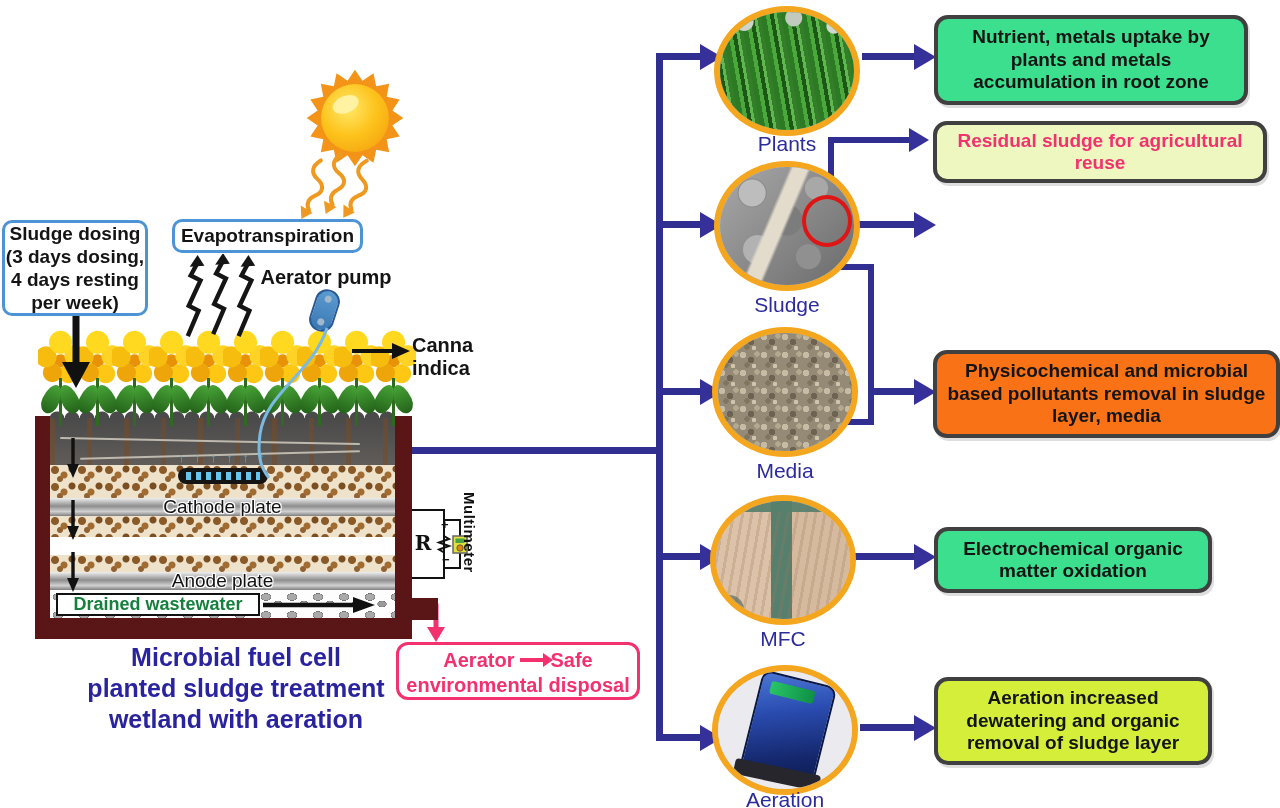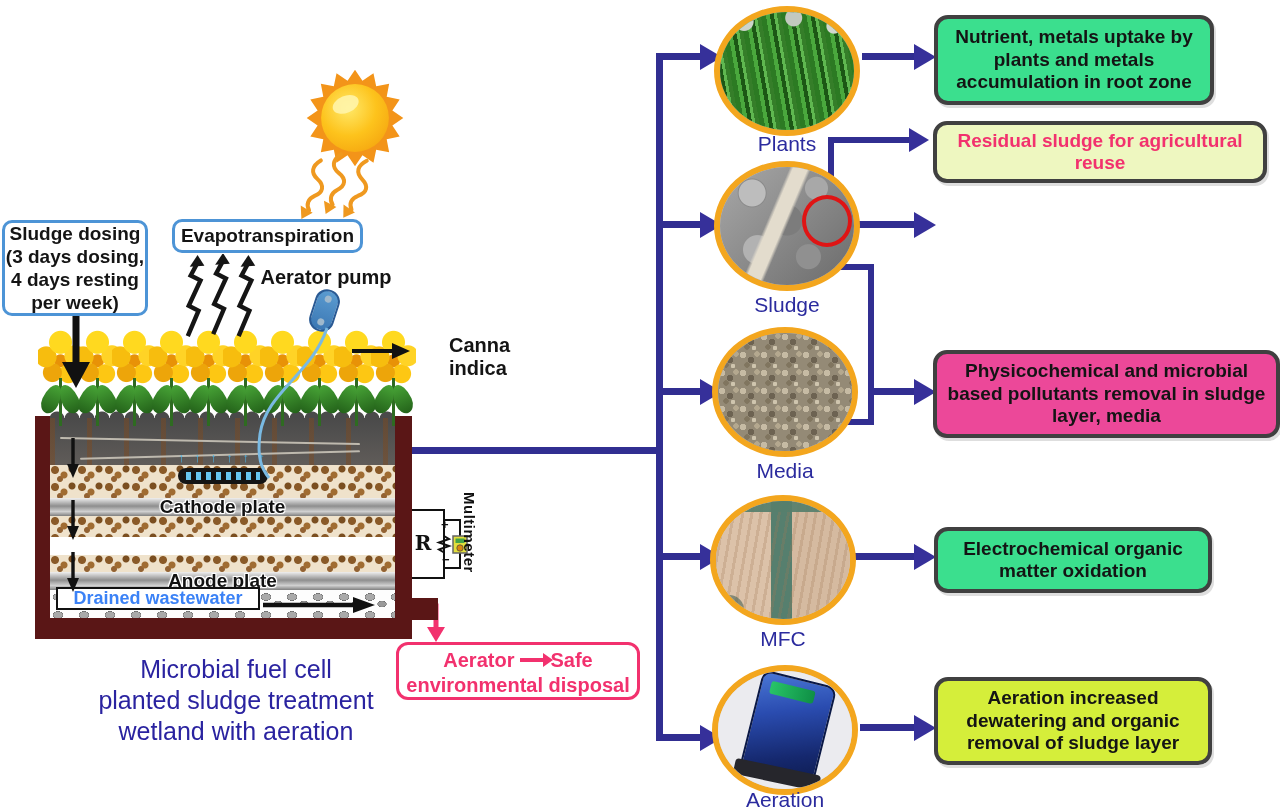--- a/index.html
+++ b/index.html
@@ -46,35 +46,35 @@
   .pump-photo{position:absolute;left:24%;top:5%;width:54%;height:84%;transform:rotate(14deg);border-radius:10px;
      background:linear-gradient(160deg,#4a77d6 0%,#2a4cb0 35%,#15286e 75%,#0d1b4e 100%);border:2px solid #0a1846;}
   .pump-photo::before{content:"";position:absolute;left:12%;top:7%;width:62%;height:13%;background:linear-gradient(90deg,#28c468,#0f8f45);border-radius:3px;}
   .pump-photo::after{content:"";position:absolute;left:-10%;bottom:-6%;width:120%;height:16%;background:#26262c;border-radius:4px;transform:rotate(-2deg);}
   .clabel{position:absolute;text-align:center;font-weight:normal;font-size:21px;color:#2b2b9e;z-index:2;}
 
   
   .ibox{position:absolute;border:4px solid #404040;border-radius:14px;display:flex;align-items:center;justify-content:center;
         text-align:center;font-weight:bold;font-size:19px;line-height:1.18;color:#141414;padding:4px 10px;box-sizing:border-box;z-index:2;
         box-shadow:2px 3px 0 rgba(70,70,70,0.18);}
-  .box1{left:934px;top:15px;width:280px;height:90px;background:#3bdf8e;}
+  .box1{left:934px;top:15px;width:314px;height:90px;background:#3bdf8e;}
   .box2{left:933px;top:121px;width:334px;height:62px;background:#eef7c0;color:#f2316e;}
   .box3{left:933px;top:211px;width:280px;height:58px;background:#57e42c;}
-  .box4{left:933px;top:350px;width:347px;height:88px;background:#ec4899;}
+  .box4{left:933px;top:350px;width:347px;height:88px;background:#f97316;}
   .box5{left:934px;top:527px;width:278px;height:66px;background:#3bdf8e;}
   .box6{left:934px;top:677px;width:278px;height:88px;background:#d5ee3a;}
 
   
   .outline-box{position:absolute;border:3px solid #4d94d6;border-radius:10px;background:#fff;font-weight:bold;color:#141414;
      display:flex;align-items:center;justify-content:center;text-align:center;box-sizing:border-box;z-index:4;}
   #sludge-dosing{left:2px;top:220px;width:146px;height:96px;font-size:19px;line-height:23px;}
   #evapo-box{left:172px;top:219px;width:191px;height:34px;font-size:19px;}
   .pre{white-space:pre-line;}
   #aerator-label{position:absolute;left:254px;top:266px;width:144px;font-size:20px;font-weight:bold;color:#141414;text-align:center;z-index:4;}
-  #canna-label{position:absolute;left:412px;top:334px;width:76px;font-size:20px;line-height:23px;font-weight:bold;color:#141414;z-index:5;margin-left:37px;}
+  #canna-label{position:absolute;left:412px;top:334px;width:76px;font-size:20px;line-height:23px;font-weight:bold;color:#141414;z-index:5;}
   #pump-icon{position:absolute;left:312px;top:289px;width:25px;height:43px;transform:rotate(18deg);border-radius:12px;
      background:linear-gradient(#5a9bd0,#3c78b4);border:2px solid #2a5a94;z-index:4;box-sizing:border-box;}
   #pump-icon::before,#pump-icon::after{content:"";position:absolute;left:50%;width:7px;height:7px;margin-left:-3.5px;border-radius:50%;background:#9fb8cc;}
   #pump-icon::before{top:4px;} #pump-icon::after{bottom:4px;}
 
   
   #flowers{position:absolute;left:42px;top:330px;width:372px;height:96px;display:flex;z-index:3;}
   .flower{position:relative;width:37px;height:96px;flex:0 0 auto;}
   .blossom{position:absolute;left:-4px;top:0;width:45px;height:56px;background:
      radial-gradient(circle at 50% 22%, #ffd91f 0 11px, transparent 12px),
@@ -98,54 +98,54 @@
   #soil-bumps{position:absolute;left:15px;top:-5px;width:345px;height:8px;
      background:radial-gradient(circle at 7px 8px,#4a4a4a 0 7px,transparent 8px);background-size:15px 8px;background-repeat:repeat-x;}
   .crack{position:absolute;height:2px;background:#beb9ae;border-radius:2px;}
   .gravel{background-color:#efe2cb;background-image:
      radial-gradient(circle at 5px 5px, #8a5a28 0 3.5px, transparent 4.5px),
      radial-gradient(circle at 14px 10px, #a06c32 0 3px, transparent 4px),
      radial-gradient(circle at 22px 4px, #7a4e20 0 3px, transparent 4px),
      radial-gradient(circle at 10px 14px, #936233 0 2.5px, transparent 3.5px);
      background-size:27px 17px;}
   #gravel1{top:49px;height:33px;} #gravel2{top:100px;height:21px;} #gravel3{top:139px;height:17px;}
-  .plate{display:flex;align-items:center;justify-content:center;font-weight:bold;font-size:19px;color:#111;
+  .plate{display:flex;align-items:center;justify-content:center;font-weight:normal;font-size:19px;color:#111;
      background:linear-gradient(180deg,#efefef 0%,#8e8e8e 45%,#d0d0d0 75%,#7f7f7f 100%);
      text-shadow:-1px -1px 0 #fff,1px -1px 0 #fff,-1px 1px 0 #fff,1px 1px 0 #fff,0 0 3px #fff;text-align:right;}
   #cathode{top:82px;height:18px;} #anode{top:156px;height:18px;}
   #foam{top:121px;height:18px;background:#161616;color:#fff;display:flex;align-items:center;justify-content:center;
      font-weight:bold;font-size:19px;}
   #drainage{top:174px;height:28px;background-color:#fdfdfd;background-image:
      radial-gradient(ellipse 7px 5px at 8px 7px, #a9a9a9 0 60%, #636363 75%, transparent 78%),
      radial-gradient(ellipse 6px 4px at 20px 14px, #9a9a9a 0 60%, #6a6a6a 75%, transparent 78%);
      background-size:26px 18px;}
-  #drained-label{position:absolute;left:21px;top:171px;width:204px;height:23px;background:#fff;border:2px solid #111;
-     display:flex;align-items:center;justify-content:center;font-size:18px;font-weight:bold;color:#3b82f6;box-sizing:border-box;}
+  #drained-label{position:absolute;left:21px;top:177px;width:204px;height:23px;background:#fff;border:2px solid #111;
+     display:flex;align-items:center;justify-content:center;font-size:18px;font-weight:bold;color:#15803d;box-sizing:border-box;}
   #aer-tube{position:absolute;left:143px;top:52px;width:90px;height:16px;background:#141414;border-radius:8px;}
   #aer-tube::after{content:"";position:absolute;left:8px;right:8px;top:4px;bottom:4px;
      background:repeating-linear-gradient(90deg,#67c6f0 0 5px,#101010 5px 10px);}
   #aer-flow{position:absolute;left:140px;top:34px;width:96px;color:#4db8ea;font-size:13px;font-weight:bold;letter-spacing:3px;text-align:center;}
 
   
   #mm-label{position:absolute;left:458px;top:492px;height:106px;width:20px;writing-mode:vertical-rl;
      font-size:15px;font-weight:bold;color:#111;letter-spacing:0.5px;z-index:1;}
   #r-label{position:absolute;left:411px;top:531px;width:24px;text-align:center;font-family:"DejaVu Serif",serif;
      font-weight:bold;font-size:20px;color:#111;z-index:1;}
   .pol{position:absolute;font-size:13px;font-weight:bold;color:#111;z-index:1;}
 
   
   #eff-stub{position:absolute;left:412px;top:598px;width:26px;height:22px;background:#5a1616;z-index:3;}
   #effluent-box{position:absolute;left:396px;top:642px;width:244px;height:58px;border:3px solid #f2316e;border-radius:12px;
      font-size:20px;font-weight:bold;color:#f2316e;text-align:center;line-height:25px;padding:3px 6px;box-sizing:border-box;z-index:2;}
   .eff-arrow{display:inline-block;width:24px;height:4px;background:#f2316e;position:relative;vertical-align:middle;margin:0 6px 3px 6px;}
   .eff-arrow::after{content:"";position:absolute;right:-9px;top:-5px;border-left:10px solid #f2316e;
      border-top:7px solid transparent;border-bottom:7px solid transparent;}
 
-  #title{position:absolute;left:75px;top:642px;width:322px;font-size:25px;line-height:31px;font-weight:normal;
-     color:#2a23a0;text-align:center;z-index:2;margin-top:12px;}
+  #title{position:absolute;left:75px;top:642px;width:322px;font-size:25px;line-height:31px;font-weight:bold;
+     color:#2a23a0;text-align:center;z-index:2;}
   .svgicon{position:absolute;z-index:4;}
 </style>
 </head>
 <body>
 
 <div id="canvas">
 
   <svg class="svgicon" style="left:305px;top:68px" width="100" height="100" viewBox="0 0 118 118">
     <defs>
       <radialGradient id="sungrad" cx="40%" cy="35%" r="75%">

